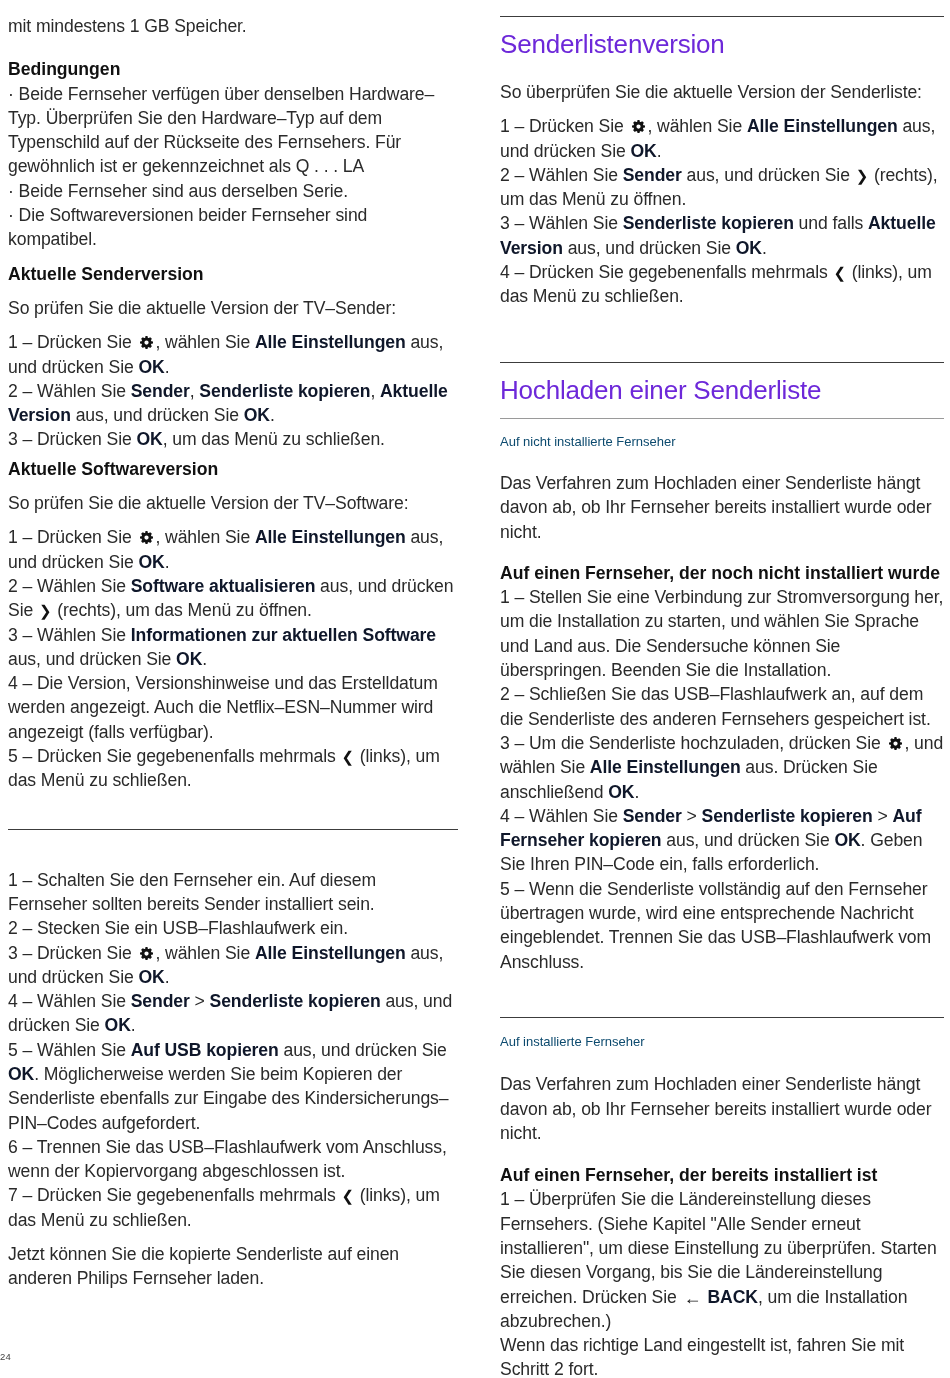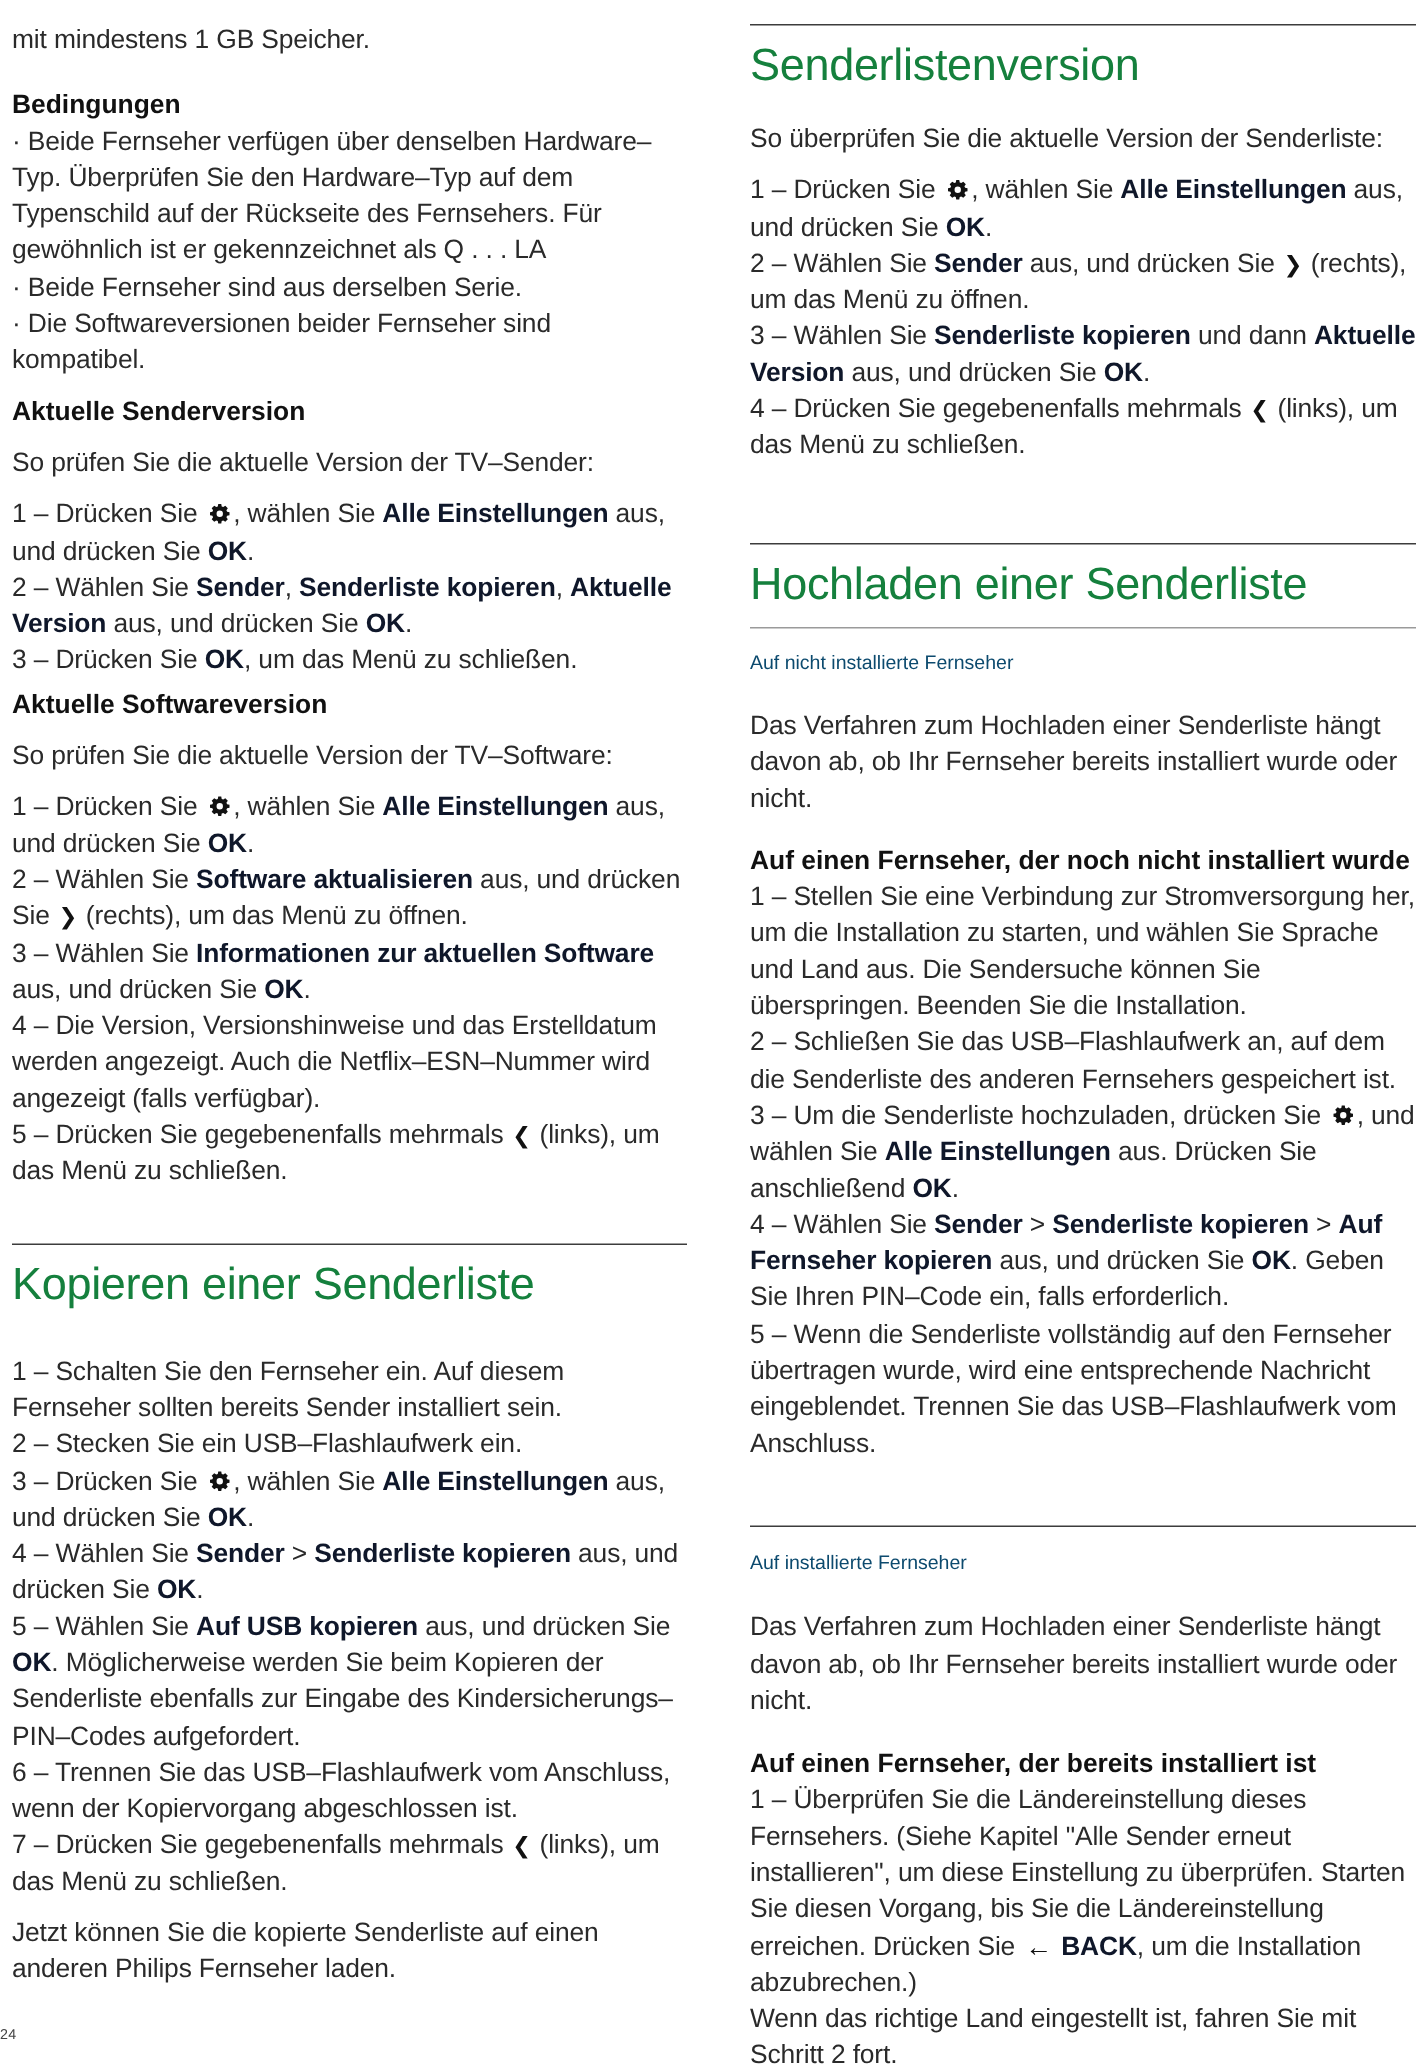--- a/index.html
+++ b/index.html
@@ -37,23 +37,23 @@
   .sp-para { height: 19px; }
   .sp-small { height: 10px; }
   .sp-tiny { height: 5px; }
 
   b, .b {
     font-weight: bold;
     color: #0f172a;
   }
 
   h1.sect {
-    font-size: 30px;
+    font-size: 26px;
     font-weight: normal;
-    color: #15803d;
+    color: #6d28d9;
     margin: 0;
     line-height: 34px;
     letter-spacing: -0.2px;
   }
   h2.sub {
     font-size: 13px;
     font-weight: normal;
     color: #0c4a6e;
     margin: 0;
     line-height: 24.3px;
@@ -180,21 +180,20 @@
     <p class="para">4 –  Die Version, Versionshinweise und das Erstelldatum werden angezeigt. Auch die Netflix–ESN–Nummer wird angezeigt (falls verfügbar).</p>
 
     <p class="para">
       <span>5 –  Drücken Sie gegebenenfalls mehrmals </span><span class="ic ic-chev">❮</span><span> (links), um das Menü zu schließen.</span>
     </p>
 
     <div style="height:36px"></div>
     <hr class="rule-dark">
     <div style="height:10px"></div>
 
-    <h1 class="sect">Kopieren einer Senderliste</h1>
 
     <div style="height:18px"></div>
     <div class="sp-small"></div>
 
     <p class="para">1 –  Schalten Sie den Fernseher ein. Auf diesem Fernseher sollten bereits Sender installiert sein.</p>
     <p class="para">2 –  Stecken Sie ein USB–Flashlaufwerk ein.</p>
 
     <p class="para">
       <span>3 –  Drücken Sie </span><span class="ic ic-gear"><svg viewBox="0 0 24 24">
             <path fill="#111" d="M13.6 1.6h-3.2l-.5 2.6c-.6.2-1.1.4-1.6.7L6.1 3.4 3.4 6.1l1.5 2.2c-.3.5-.5 1-.7 1.6l-2.6.5v3.2l2.6.5c.2.6.4 1.1.7 1.6l-1.5 2.2 2.7 2.7 2.2-1.5c.5.3 1 .5 1.6.7l.5 2.6h3.2l.5-2.6c.6-.2 1.1-.4 1.6-.7l2.2 1.5 2.7-2.7-1.5-2.2c.3-.5.5-1 .7-1.6l2.6-.5v-3.2l-2.6-.5c-.2-.6-.4-1.1-.7-1.6l1.5-2.2-2.7-2.7-2.2 1.5c-.5-.3-1-.5-1.6-.7l-.5-2.6zM12 8.6a3.4 3.4 0 1 1 0 6.8 3.4 3.4 0 0 1 0-6.8z"></path>
@@ -236,21 +235,21 @@
       <span>1 –  Drücken Sie </span><span class="ic ic-gear"><svg viewBox="0 0 24 24">
             <path fill="#111" d="M13.6 1.6h-3.2l-.5 2.6c-.6.2-1.1.4-1.6.7L6.1 3.4 3.4 6.1l1.5 2.2c-.3.5-.5 1-.7 1.6l-2.6.5v3.2l2.6.5c.2.6.4 1.1.7 1.6l-1.5 2.2 2.7 2.7 2.2-1.5c.5.3 1 .5 1.6.7l.5 2.6h3.2l.5-2.6c.6-.2 1.1-.4 1.6-.7l2.2 1.5 2.7-2.7-1.5-2.2c.3-.5.5-1 .7-1.6l2.6-.5v-3.2l-2.6-.5c-.2-.6-.4-1.1-.7-1.6l1.5-2.2-2.7-2.7-2.2 1.5c-.5-.3-1-.5-1.6-.7l-.5-2.6zM12 8.6a3.4 3.4 0 1 1 0 6.8 3.4 3.4 0 0 1 0-6.8z"></path>
           </svg></span><span>, wählen Sie  </span><b>Alle Einstellungen</b><span> aus, und drücken Sie   </span><b>OK</b><span>.</span>
     </p>
 
     <p class="para">
       <span>2 –  Wählen Sie </span><b>Sender</b><span> aus, und drücken Sie </span><span class="ic ic-chev">❯</span><span> (rechts), um das Menü zu öffnen.</span>
     </p>
 
     <p class="para">
-      <span>3 –  Wählen Sie </span><b>Senderliste kopieren</b><span> und dann </span><b>Aktuelle Version</b><span> aus, und drücken Sie </span><b>OK</b><span>.</span>
+      <span>3 –  Wählen Sie </span><b>Senderliste kopieren</b><span> und falls </span><b>Aktuelle Version</b><span> aus, und drücken Sie </span><b>OK</b><span>.</span>
     </p>
 
     <p class="para">
       <span>4 –  Drücken Sie gegebenenfalls mehrmals </span><span class="ic ic-chev">❮</span><span> (links), um das Menü zu schließen.</span>
     </p>
 
     <div style="height:53px"></div>
     <hr class="rule-dark">
     <div style="height:10px"></div>
 

